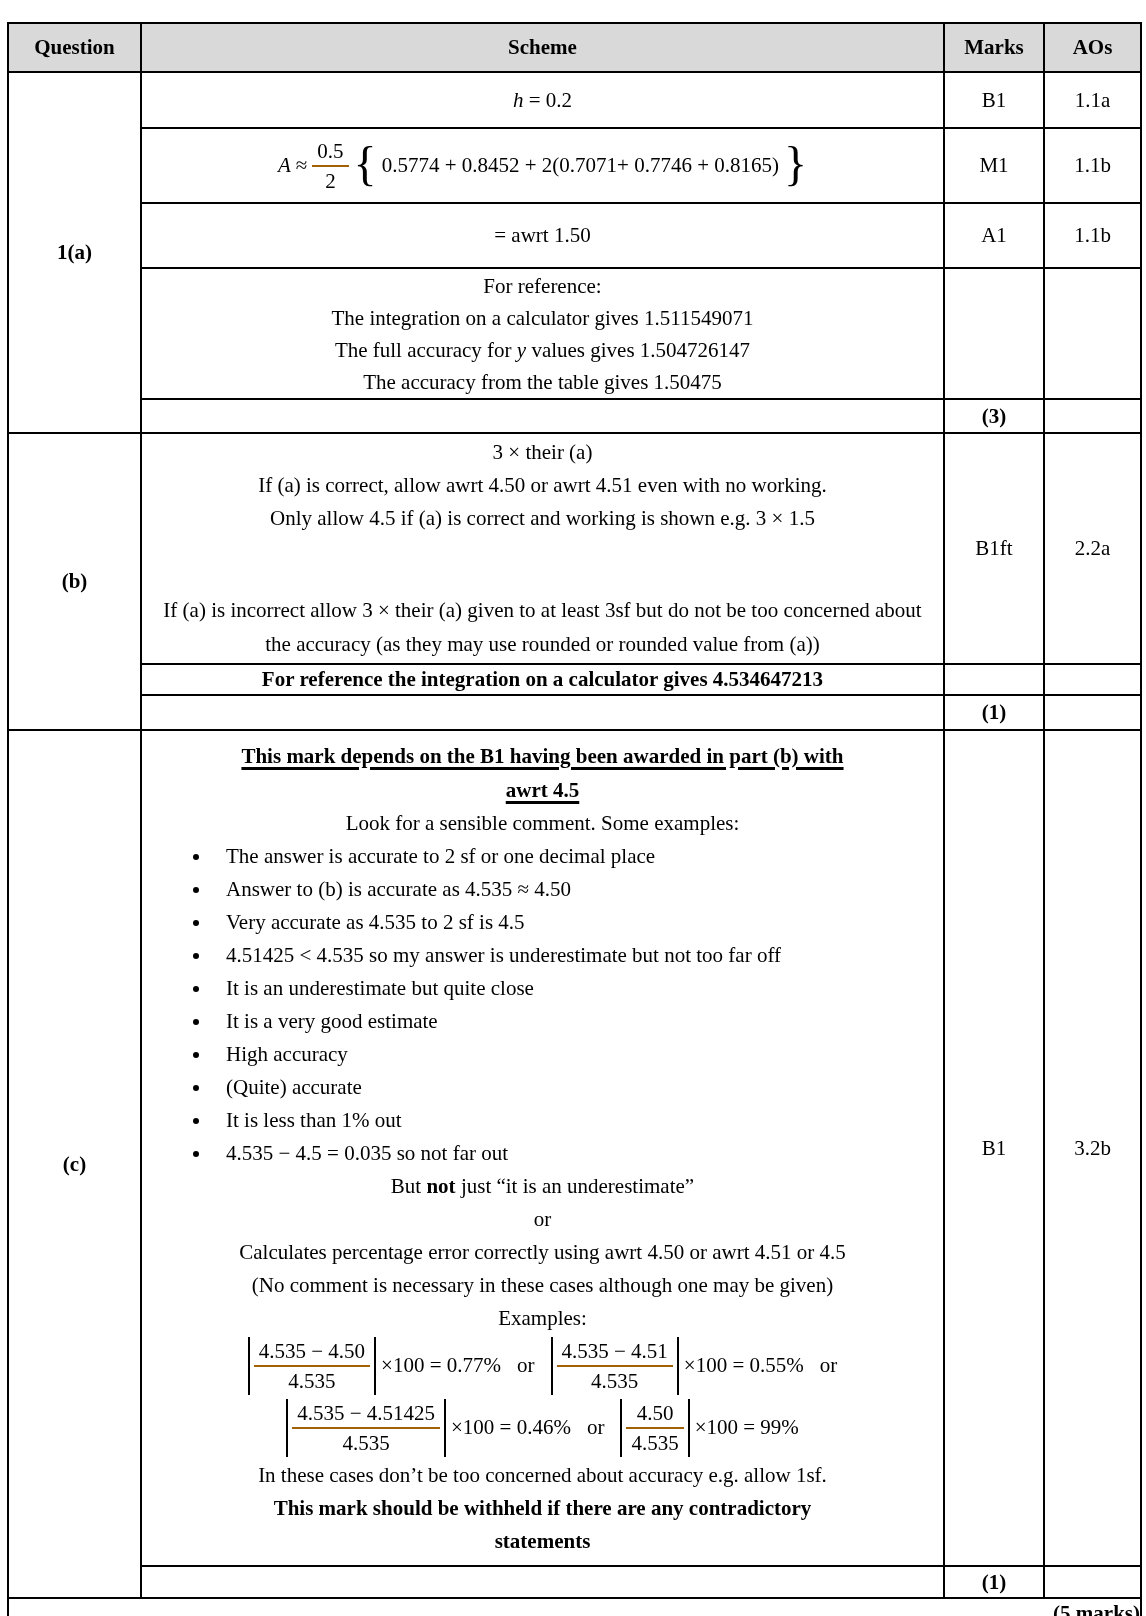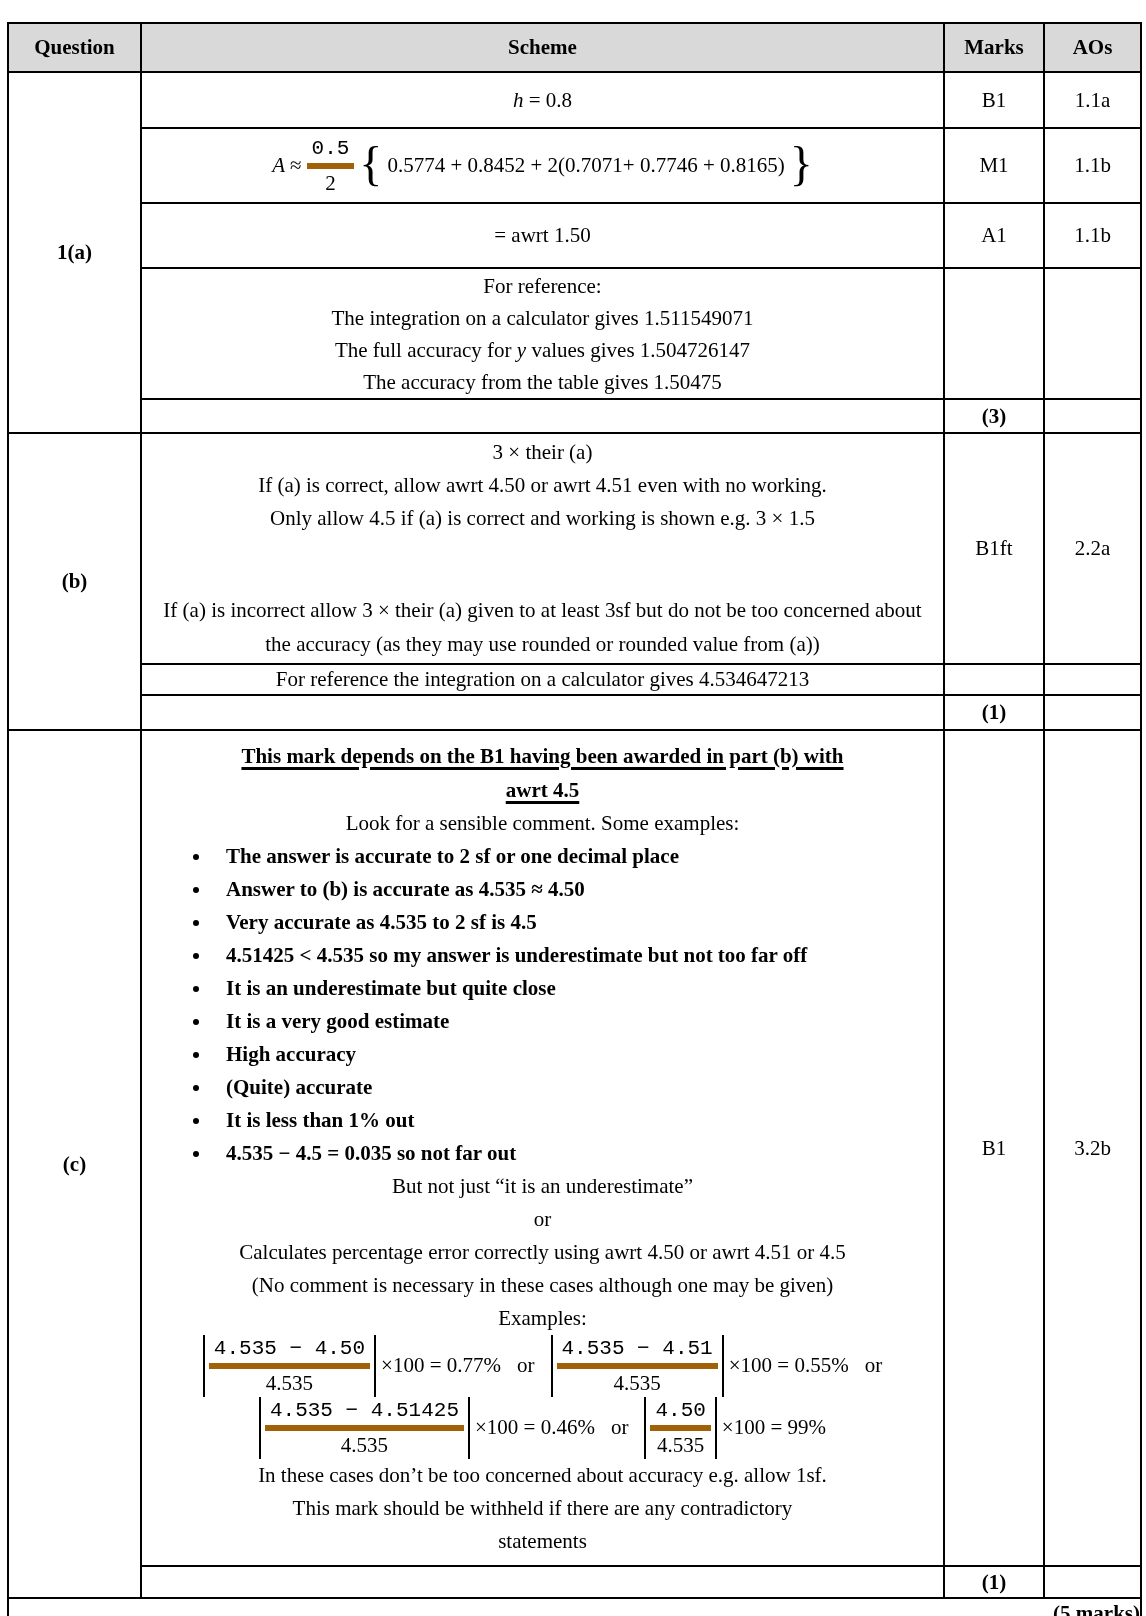--- a/index.html
+++ b/index.html
@@ -31,43 +31,42 @@
   }
   .qcell{
     vertical-align:top;
     text-align:center;
     font-weight:bold;
     font-size:22px;
     padding-top:10px;
   }
   .scell{text-align:center;}
   .mcell,.acell{text-align:center;}
-  .bold{font-weight:normal;}
+  .bold{font-weight:bold;}
   .it{font-style:italic;}
   .tot{font-weight:bold;}
   .line{line-height:33px;}
   .bline{line-height:32px;font-weight:normal;}
   
   .fx{display:flex;align-items:center;justify-content:center;gap:5px;}
   .frac{display:inline-flex;flex-direction:column;text-align:center;line-height:28px;}
-  .frac .num{border-bottom:6px solid #a16207;padding:0 5px;font-family:Liberation Mono, monospace;}
+  .frac .num{border-bottom:2px solid #a16207;padding:0 5px;}
   .frac .den{padding:0 5px;}
   .brace{font-size:48px;font-weight:normal;transform:translateY(-2px);}
   
   .b-top{vertical-align:top;padding-top:5px;}
   .spacer{height:58px;}
   .para{line-height:34px;padding:0 12px;}
   
   .c-head{font-weight:bold;text-decoration:underline;text-decoration-thickness:3px;text-underline-offset:4px;line-height:34px;}
   ul.blist{
     list-style:disc;
     text-align:left;
     margin:0 0 0 48px;
     padding:0 0 0 22px;
-    font-weight:bold;
   }
   ul.blist li{line-height:33px;padding-left:14px;}
   .frac-line{display:flex;justify-content:center;align-items:center;gap:16px;height:62px;}
   .absg{display:inline-flex;align-items:center;justify-content:space-between;}
   .abs{
     display:inline-flex;
     border-left:2px solid #000;
     border-right:2px solid #000;
     padding:0 4px;
   }
@@ -94,21 +93,21 @@
         <tr style="height:49px">
       <th class="hd">Question</th>
       <th class="hd">Scheme</th>
       <th class="hd">Marks</th>
       <th class="hd">AOs</th>
     </tr>
 
     <tr style="height:56px">
       <td class="qcell" rowspan="5">1(a)</td>
       <td class="scell">
-        <span class="it">h</span><span> = 0.8</span>
+        <span class="it">h</span><span> = 0.2</span>
       </td>
       <td class="mcell">B1</td>
       <td class="acell">1.1a</td>
     </tr>
 
     <tr style="height:75px">
       <td class="scell">
         <div class="fx">
           <span class="it">A</span>
           <span>≈</span>

